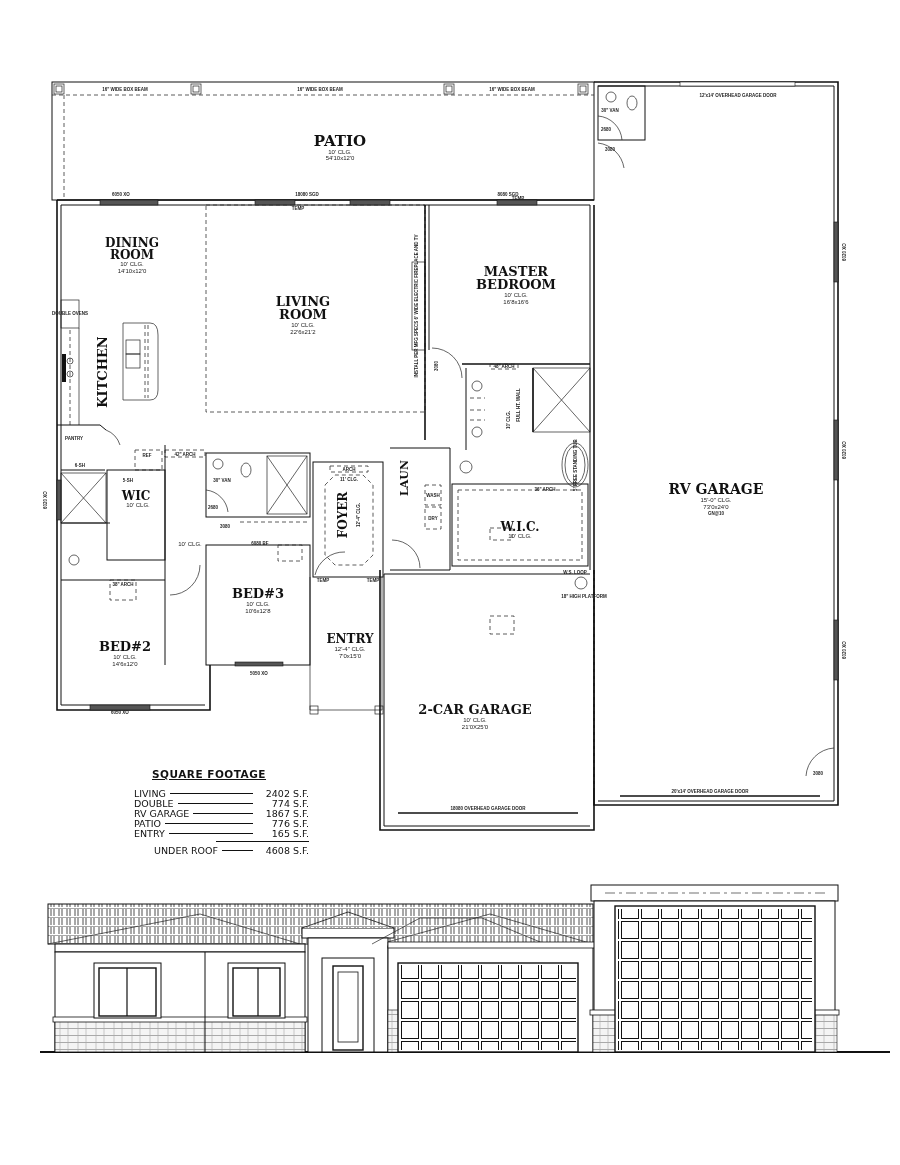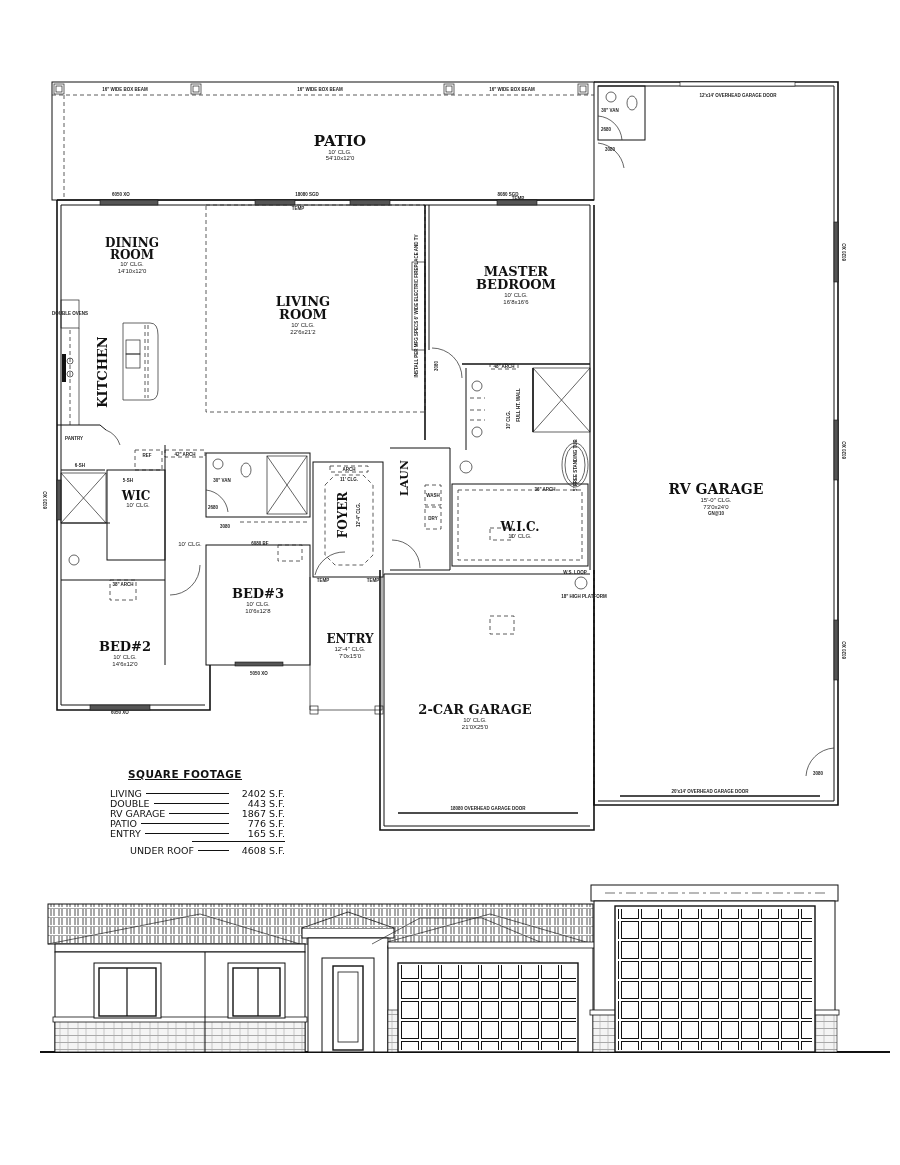--- a/index.html
+++ b/index.html
@@ -6,21 +6,21 @@
   body{width:900px;height:1165px;position:relative;overflow:hidden;font-family:"DejaVu Serif",serif;}
   svg{position:absolute;left:0;top:0;}
   .wall{fill:none;stroke:#111;stroke-width:1.6;}
   .wall2{fill:none;stroke:#111;stroke-width:1;}
   .thin{fill:none;stroke:#222;stroke-width:0.7;}
   .dash{fill:none;stroke:#333;stroke-width:0.8;stroke-dasharray:4 3;}
   .win{fill:#555;stroke:#111;stroke-width:0.6;}
   .room{font-family:"DejaVu Serif",serif;font-weight:bold;fill:#111;text-anchor:middle;}
   .sub{font-family:"Liberation Sans",sans-serif;font-size:6px;fill:#222;text-anchor:middle;}
   .tiny{font-family:"Liberation Sans",sans-serif;font-size:4.5px;fill:#222;text-anchor:middle;font-weight:bold;}
-  .sqft{position:absolute;left:110px;top:768px;width:175px;font-family:"DejaVu Sans",sans-serif;font-size:9.5px;color:#111;}
+  .sqft{position:absolute;left:134px;top:768px;width:175px;font-family:"DejaVu Sans",sans-serif;font-size:9.5px;color:#111;}
   .sqft-title{font-weight:bold;font-size:10.5px;text-decoration:underline;letter-spacing:0.5px;margin-left:18px;margin-bottom:8px;}
   .sqft-row{display:flex;align-items:center;height:10px;}
   .sqft-row .lbl{white-space:nowrap;}
   .sqft-row .line{flex:1;border-top:1px solid #111;margin:0 4px;}
   .sqft-row .val{white-space:nowrap;text-align:right;min-width:52px;}
   .sqft-sep{border-top:1px solid #111;margin:3px 0 3px 82px;}
   .sqft-total{margin-top:2px;padding-left:20px;}
 </style>
 </head>
 <body>
@@ -343,21 +343,21 @@
 <div class="sqft">
   <div class="sqft-title">SQUARE FOOTAGE</div>
   <div class="sqft-row">
     <span class="lbl">LIVING</span>
       <span class="line"></span>
       <span class="val">2402  S.F.</span>
   </div>
   <div class="sqft-row">
     <span class="lbl">DOUBLE</span>
       <span class="line"></span>
-      <span class="val">443  S.F.</span>
+      <span class="val">774  S.F.</span>
   </div>
   <div class="sqft-row">
     <span class="lbl">RV GARAGE</span>
       <span class="line"></span>
       <span class="val">1867  S.F.</span>
   </div>
   <div class="sqft-row">
     <span class="lbl">PATIO</span>
       <span class="line"></span>
       <span class="val">776  S.F.</span>

